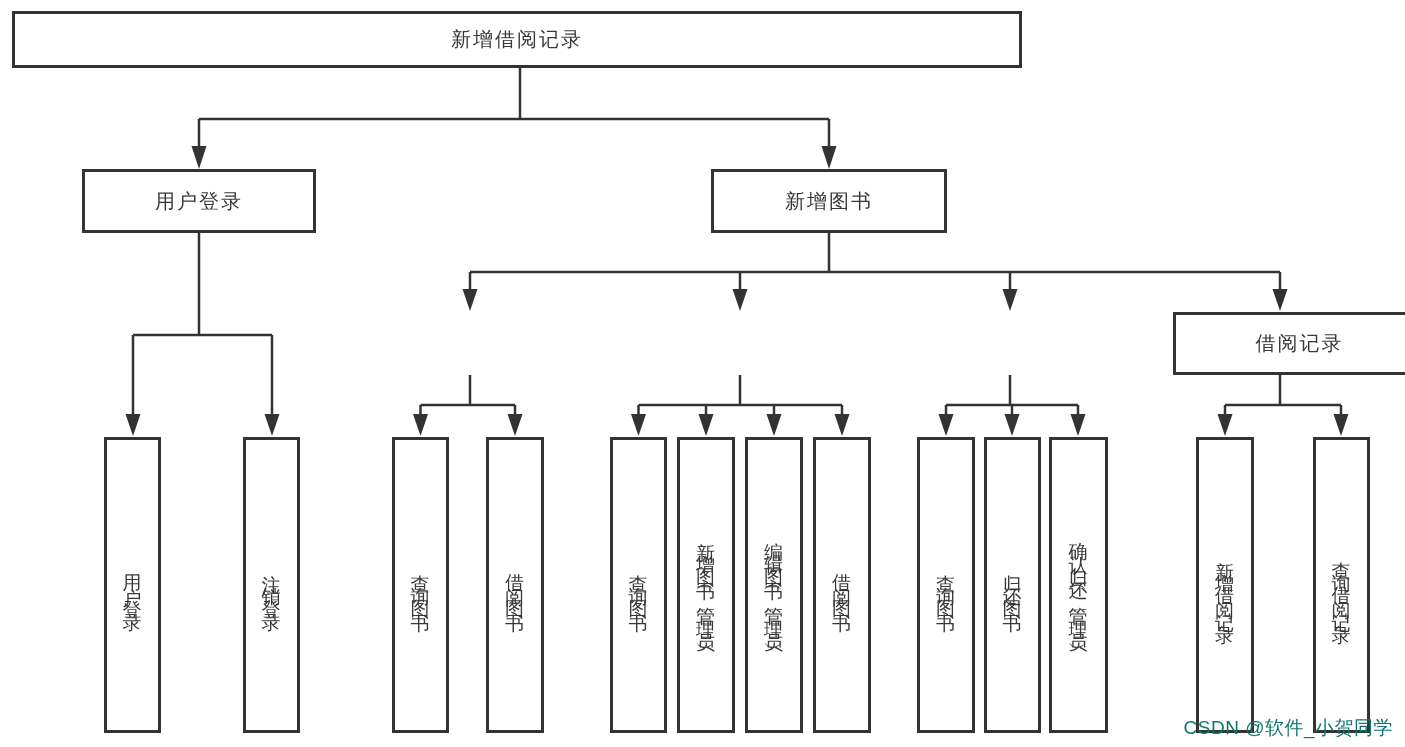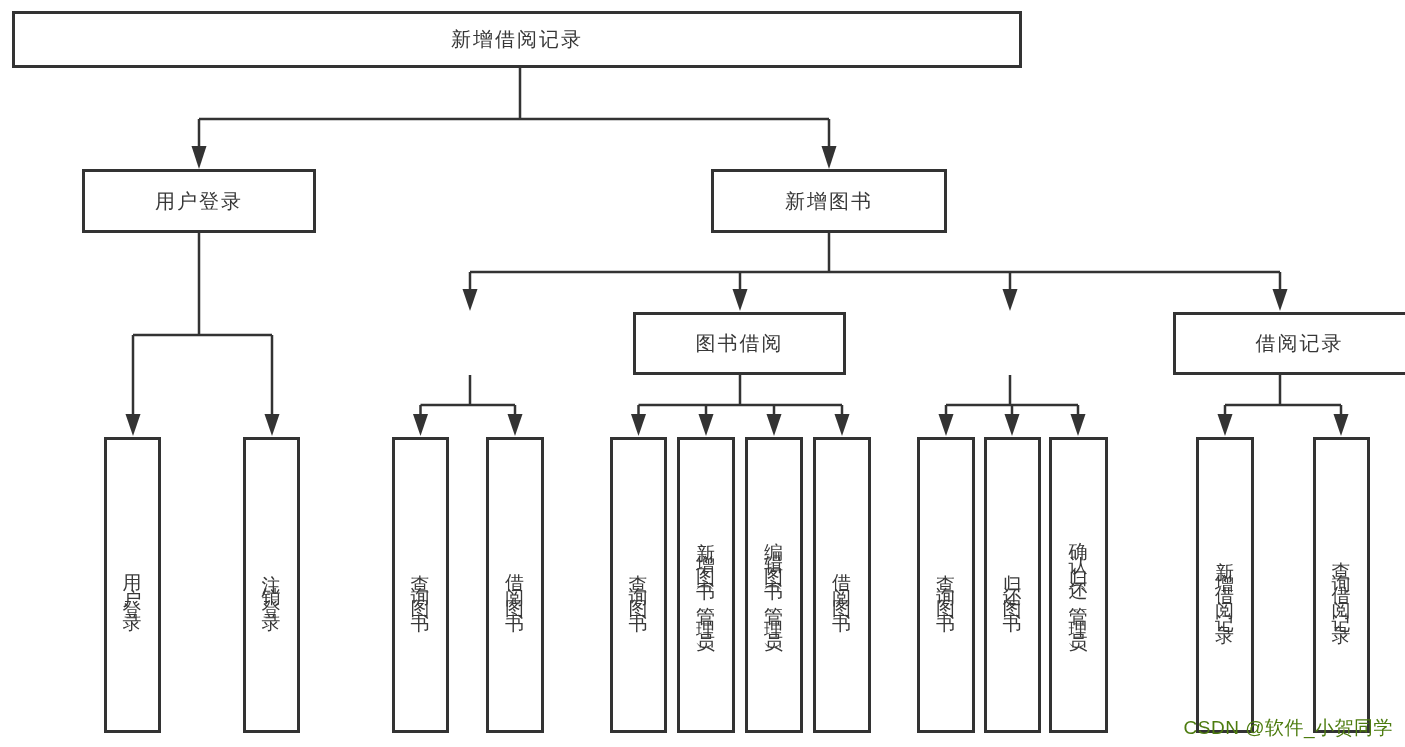--- a/index.html
+++ b/index.html
@@ -62,21 +62,21 @@
   #leaf-9  { left: 984px;  width: 57px; }
   #leaf-10 { left: 1049px; width: 59px; }
   #leaf-11 { left: 1196px; width: 58px; }
   #leaf-12 { left: 1313px; width: 57px; }
 
   .watermark {
     position: absolute;
     right: 12px;
     bottom: 6px;
     font-size: 19px;
-    color: #4d7c0f;
+    color: #0f766e;
     letter-spacing: 0.5px;
     white-space: nowrap;
     z-index: 5;
   }
 </style>
 </head>
 <body>
 
 <div class="canvas">
 
@@ -153,23 +153,20 @@
     <span class="h-label">新增借阅记录</span>
   </div>
 
   <div id="n-login" class="node">
     <span class="h-label">用户登录</span>
   </div>
   <div id="n-mgmt" class="node">
     <span class="h-label">新增图书</span>
   </div>
 
-  <div id="n-sec1" class="node">
-    <span class="h-label">图书借阅</span>
-  </div>
   <div id="n-sec3" class="node">
     <span class="h-label">借阅记录</span>
   </div>
 
   <div id="leaf-0" class="node leaf">
     <span class="v-label">用户登录</span>
   </div>
   <div id="leaf-1" class="node leaf">
     <span class="v-label">注销登录</span>
   </div>

